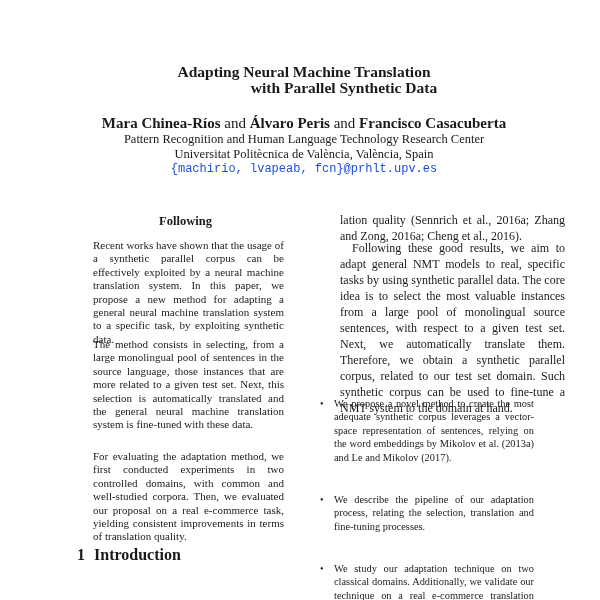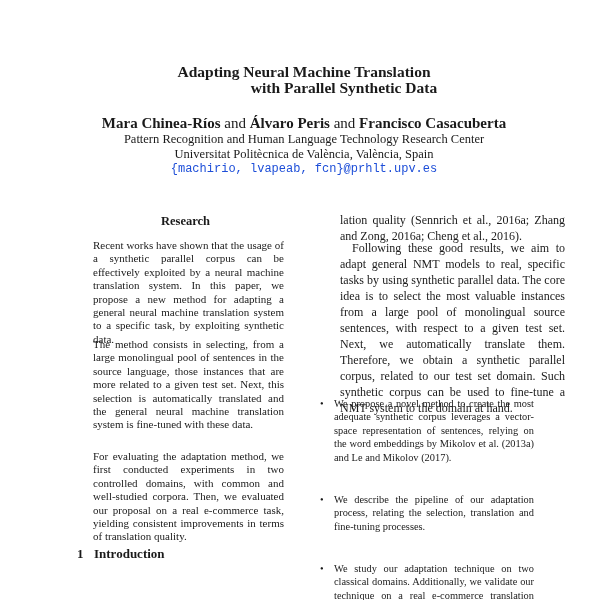--- a/index.html
+++ b/index.html
@@ -20,21 +20,21 @@
   .email { position:absolute; top:162px; left:0; width:600px; text-align:center;
            font-family:"Liberation Mono","DejaVu Sans Mono",monospace; font-size:12px; line-height:15px; color:#1d4ed8; }
   .abs-head { position:absolute; top:214px; left:73px; width:217px; text-align:center;
               font-weight:bold; font-size:12.5px; }
   .abs { position:absolute; left:89px; width:191px; font-size:11px; line-height:13.4px;
          text-align:justify; }
   .abs p { margin:0; }
   .abs1 { top:239px; }
   .abs2 { top:338px; }
   .abs3 { top:450px; }
-  .sec { position:absolute; top:546px; left:73px; font-weight:bold; font-size:13px; }
+  .sec { position:absolute; top:546px; left:73px; font-weight:bold; font-size:16px; }
   .sec .num { display:inline-block; width:17px; }
   .left-body { position:absolute; top:570px; left:73px; width:217px; font-size:10.4px;
                line-height:13.4px; text-align:justify; }
   .right { position:absolute; left:306px; width:225px; font-size:12px; line-height:16px;
            text-align:justify;margin-left:30px; }
   .r1 { top:212px; }
   .r2 { top:240px; text-indent:12px; }
   .r3 { top:347px; text-indent:12px; }
   .bullet { position:absolute; left:316px; width:214px; padding-left:14px; box-sizing:border-box;
             font-size:10.4px; line-height:13.4px; text-align:justify; }
@@ -55,21 +55,21 @@
     <b>Mara Chinea-Ríos</b>
     <span>and</span>
     <b>Álvaro Peris</b>
     <span>and</span>
     <b>Francisco Casacuberta</b>
   </div>
   <div class="affil affil2">Universitat Politècnica de València, València, Spain</div>
   <div class="affil affil1">Pattern Recognition and Human Language Technology Research Center</div>
   <div class="email">{machirio, lvapeab, fcn}@prhlt.upv.es</div>
 
-  <div class="abs-head">Research</div>
+  <div class="abs-head">Following</div>
   <div class="abs abs1">
       <p>Recent works have shown that the usage of a synthetic parallel corpus can be effectively exploited by a neural machine translation system. In this paper, we propose a new method for adapting a general neural machine translation system to a specific task, by exploiting synthetic data.</p>
     </div>
   <div class="abs abs2">
       <p>The method consists in selecting, from a large monolingual pool of sentences in the source language, those instances that are more related to a given test set. Next, this selection is automatically translated and the general neural machine translation system is fine-tuned with these data.</p>
     </div>
   <div class="abs abs3">
       <p>For evaluating the adaptation method, we first conducted experiments in two controlled domains, with common and well-studied corpora. Then, we evaluated our proposal on a real e-commerce task, yielding consistent improvements in terms of translation quality.</p>
     </div>
 

